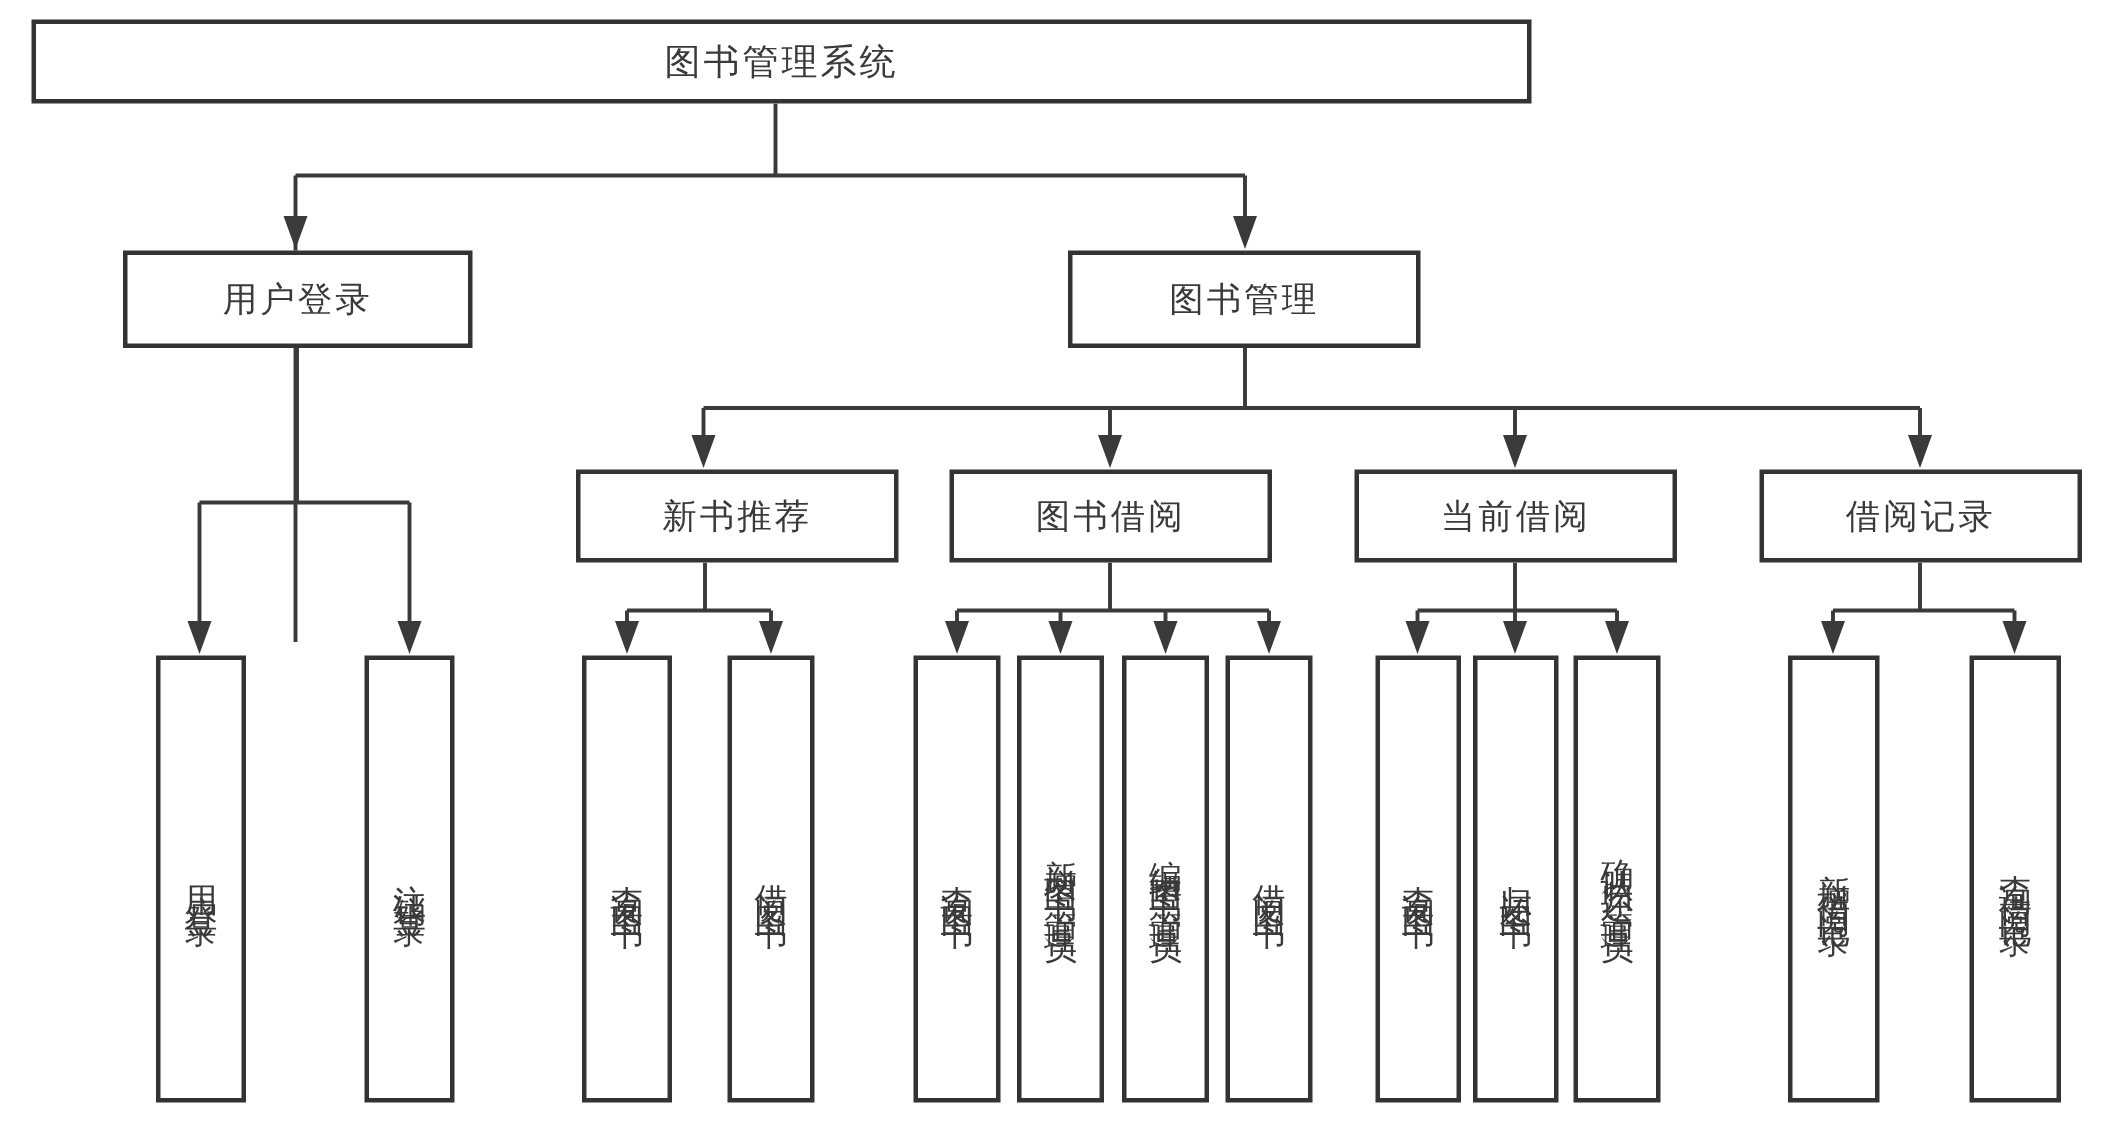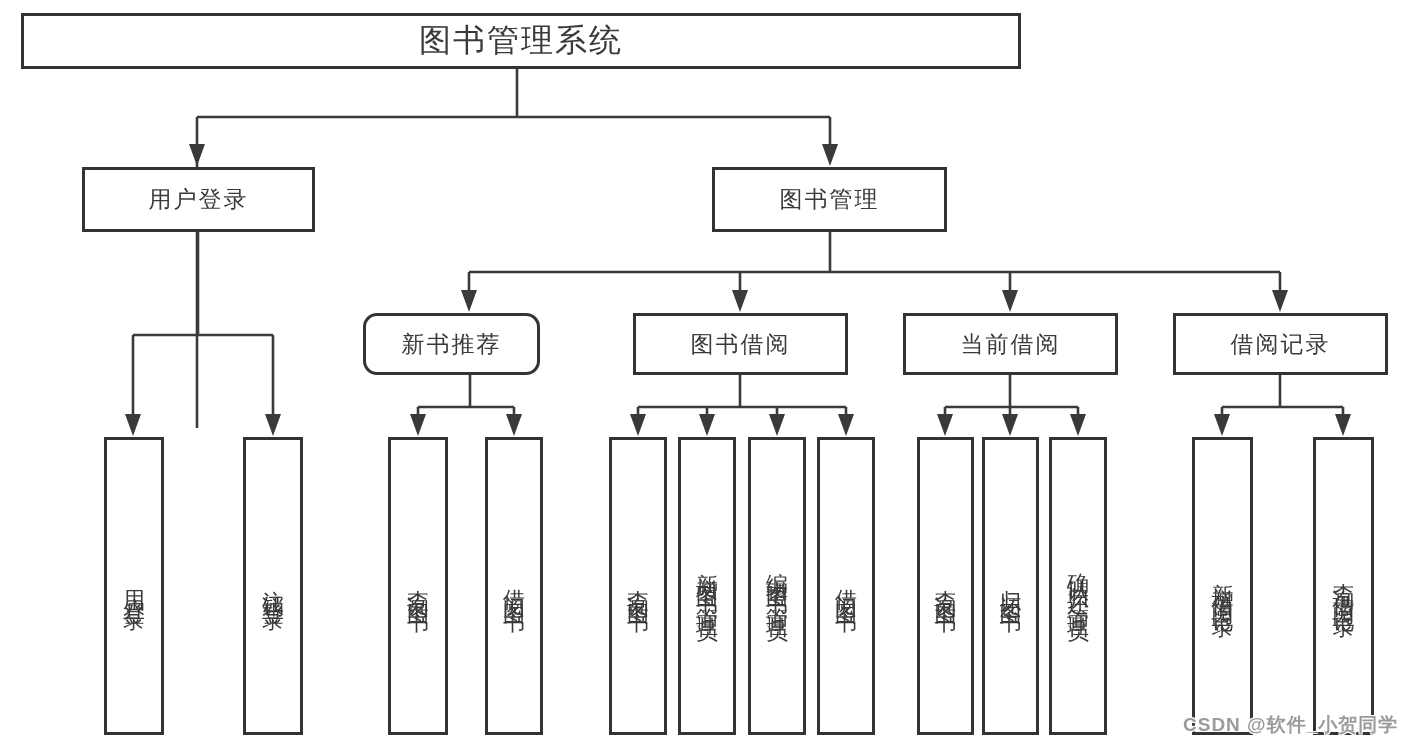--- a/index.html
+++ b/index.html
@@ -26,21 +26,21 @@
     justify-content: center;
     z-index: 1;
     color: #3a3a3a;
   }
   .node.h span {
     font-size: 23px;
     letter-spacing: 2px;
     white-space: nowrap;
   }
   .node.root span {
-    font-size: 32px;
+    font-size: 24px;
     letter-spacing: 2px;
   }
   .node.v span {
     writing-mode: vertical-rl;
     text-orientation: mixed;
     font-size: 22px;
     letter-spacing: 7px;
     line-height: 1;
     white-space: nowrap;
   }
@@ -95,21 +95,21 @@
     <span>图书管理系统</span>
   </div>
 
   <div class="node h" style="left:82px; top:167px; width:233px; height:65px;">
     <span>用户登录</span>
   </div>
   <div class="node h" style="left:712px; top:167px; width:235px; height:65px;">
     <span>图书管理</span>
   </div>
 
-  <div class="node h" style="left:363px; top:313px; width:177px; height:62px;border-radius:14px;">
+  <div class="node h" style="left:384px; top:313px; width:215px; height:62px;">
     <span>新书推荐</span>
   </div>
   <div class="node h" style="left:633px; top:313px; width:215px; height:62px;">
     <span>图书借阅</span>
   </div>
   <div class="node h" style="left:903px; top:313px; width:215px; height:62px;text-align:center;">
     <span>当前借阅</span>
   </div>
   <div class="node h" style="left:1173px; top:313px; width:215px; height:62px;text-align:center;">
     <span>借阅记录</span>
@@ -152,15 +152,14 @@
     <span>确认归还（管理员）</span>
   </div>
 
   <div class="node v" style="left:1192px; top:437px; width:61px; height:298px;">
     <span>新增借阅记录</span>
   </div>
   <div class="node v" style="left:1313px; top:437px; width:61px; height:298px;">
     <span>查询借阅记录</span>
   </div>
 
-  <div class="watermark">CSDN @软件_小贺同学</div>
 
 </div>
 
 </body></html>

